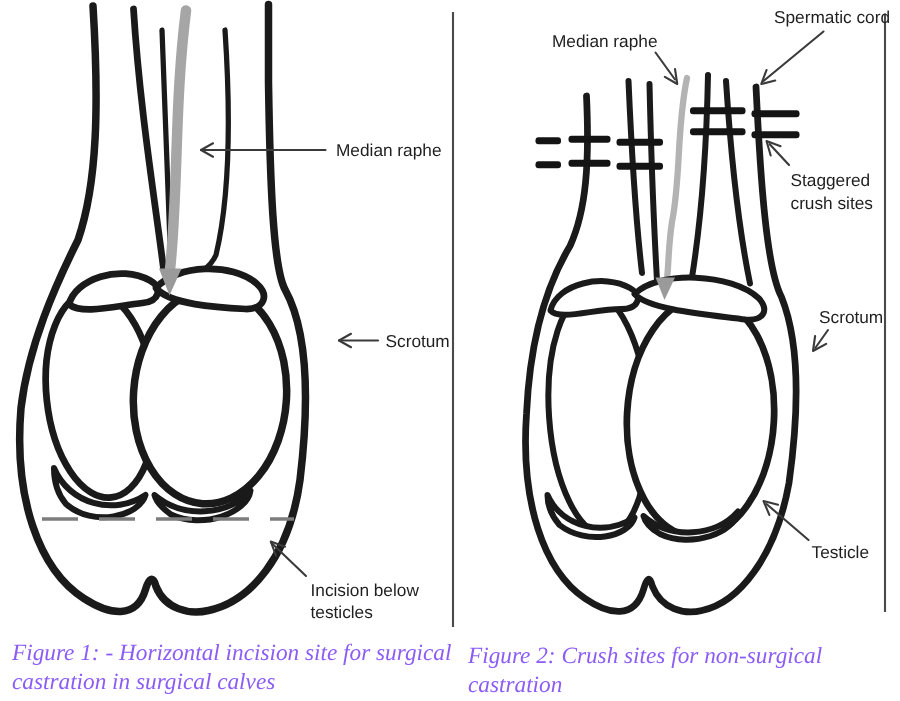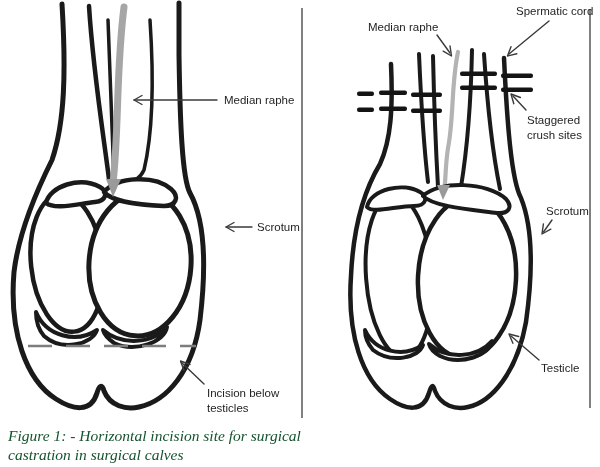--- a/index.html
+++ b/index.html
@@ -1,21 +1,21 @@
 <!DOCTYPE html>
 <html><head>
 <meta charset="utf-8">
 <style>
   html,body{margin:0;padding:0;background:#fff;}
   .canvas{position:relative;width:600px;height:467px;background:#ffffff;overflow:hidden;
           font-family:"Liberation Sans",sans-serif;}
   .art{position:absolute;left:0;top:0;}
   .diagram-label{font-family:"Liberation Sans",sans-serif;font-size:11.5px;fill:#1f1f1f;}
   .caption{position:absolute;font-family:"Liberation Serif",serif;font-style:italic;
-           font-size:15.5px;line-height:1.2;color:#14532d;}
+           font-size:15.5px;line-height:1.2;color:#8b5cf6;}
   .caption1{left:8px;top:427px;width:300px;}
   .caption2{left:312px;top:429px;width:260px;}
   .ln{stroke:#1a1a1a;fill:none;stroke-linecap:round;stroke-linejoin:round;}
   .fillw{fill:#ffffff;stroke:#1a1a1a;stroke-linejoin:round;}
   .arrow{stroke:#3a3a3a;stroke-width:1.4;fill:none;stroke-linecap:round;stroke-linejoin:round;}
   .bar{fill:#141414;}
 </style>
 </head>
 <body>
 
@@ -122,14 +122,18 @@
       <text class="diagram-label" x="541" y="372">Testicle</text>
       <path class="arrow" d="M539,360 L511,336"></path>
       <path class="arrow" d="M518.7,336.5 L509,334 L512.9,343.3"></path>
     </g>
   </svg>
 
   <div class="caption caption1">
     <div>Figure 1: - Horizontal incision site for surgical</div>
     <div>castration in surgical calves</div>
   </div>
+  <div class="caption caption2">
+    <div>Figure 2:  Crush sites for non-surgical</div>
+    <div>castration</div>
+  </div>
 
 </div>
 
 </body></html>

